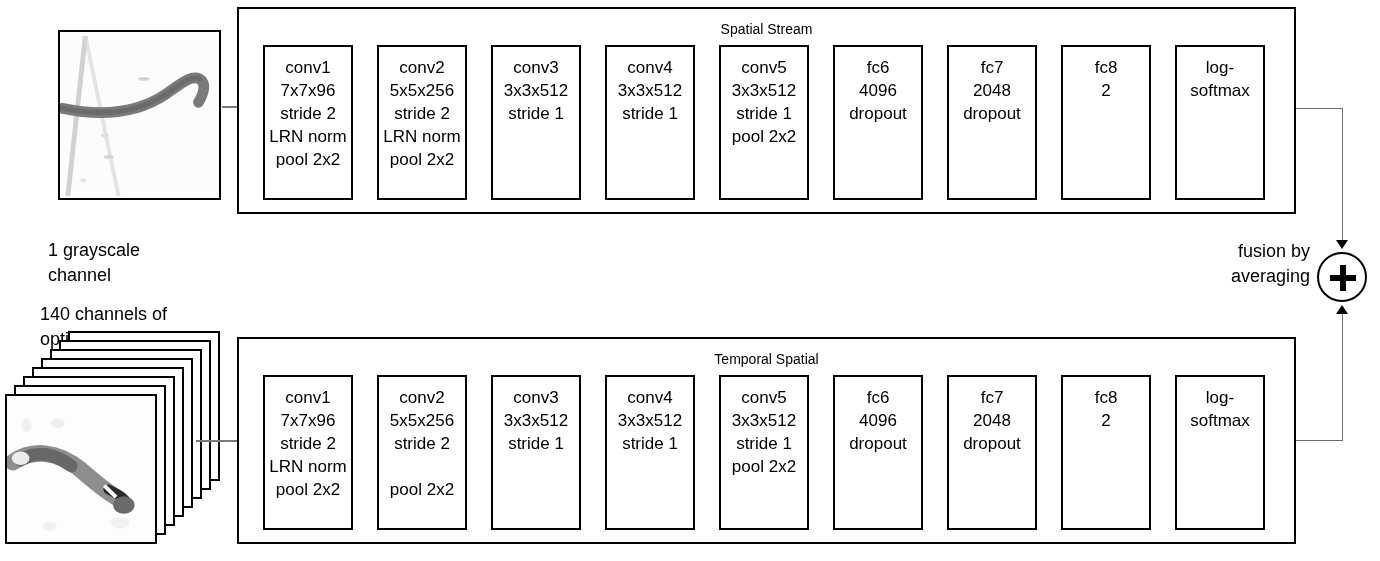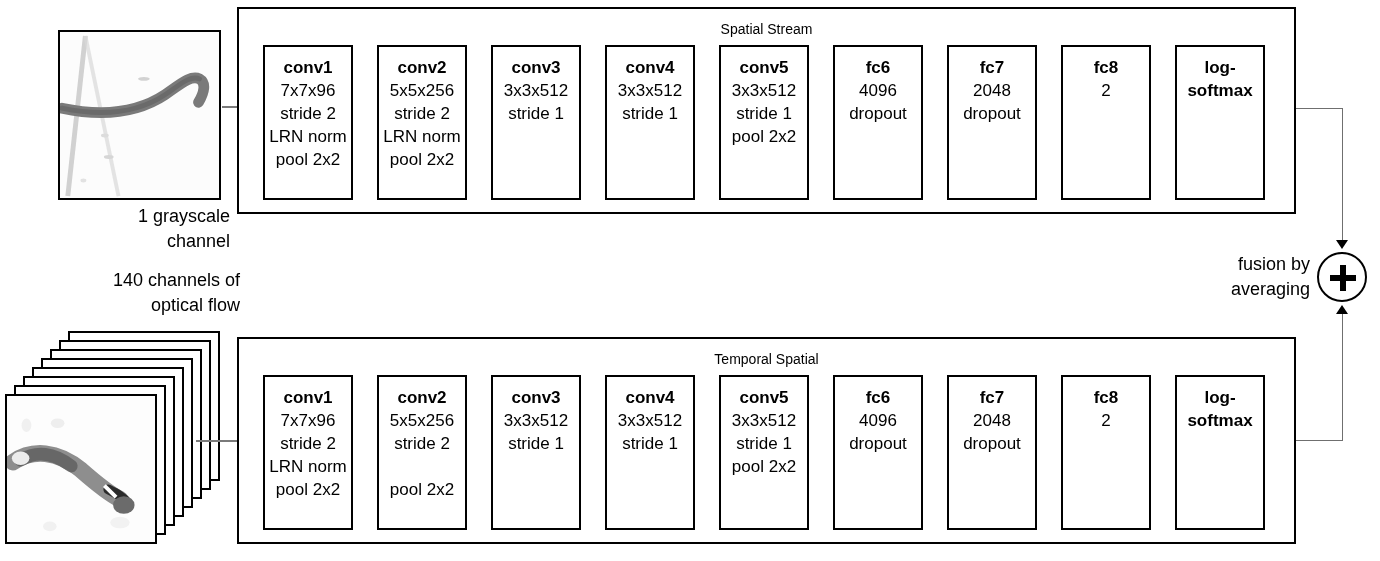--- a/index.html
+++ b/index.html
@@ -46,21 +46,21 @@
   }
   .layer {
     width: 90px;
     box-sizing: border-box;
     border: 2px solid #000000;
     background: #ffffff;
     padding-top: 9px;
     text-align: center;
   }
   .layer .lname {
-    font-weight: bold;
+    font-weight: normal;
     font-size: 17px;
     line-height: 23px;
     white-space: pre-line;
     display: block;
   }
   .layer .lline {
     font-size: 17px;
     line-height: 23px;
     display: block;
     white-space: pre;
@@ -77,24 +77,25 @@
   }
   .worm-img {
     position: absolute;
     inset: 0;
     background: #fbfbfb;
   }
   .worm-img svg { display: block; width: 100%; height: 100%; }
 
   .caption {
     position: absolute;
-    text-align: right;
+    text-align: left;
     font-size: 18px;
     line-height: 25px;
     white-space: pre-line;
+    margin-top: 34px;
   }
 
   
   .stack-frame {
     position: absolute;
     border: 2px solid #000000;
     box-sizing: border-box;
     background: #ffffff;
   }
 
@@ -342,16 +343,16 @@
   <div class="arrow-d" style="left:1336px; top:240px;"></div>
 
   <div class="hline-thin" style="left:1296px; top:440px; width:47px;"></div>
   <div class="vline-thin" style="left:1342px; top:313px; height:128px;"></div>
   <div class="arrow-u" style="left:1336px; top:305px;"></div>
 
   <div class="fusion-circle" style="left:1317px; top:252px;">
     <div class="plus-h"></div>
     <div class="plus-v"></div>
   </div>
-  <div class="fusion-label" style="left:1185px; top:252px; width:125px;">fusion by
+  <div class="fusion-label" style="left:1185px; top:239px; width:125px;">fusion by
 averaging</div>
 
 </div>
 
 </body></html>

